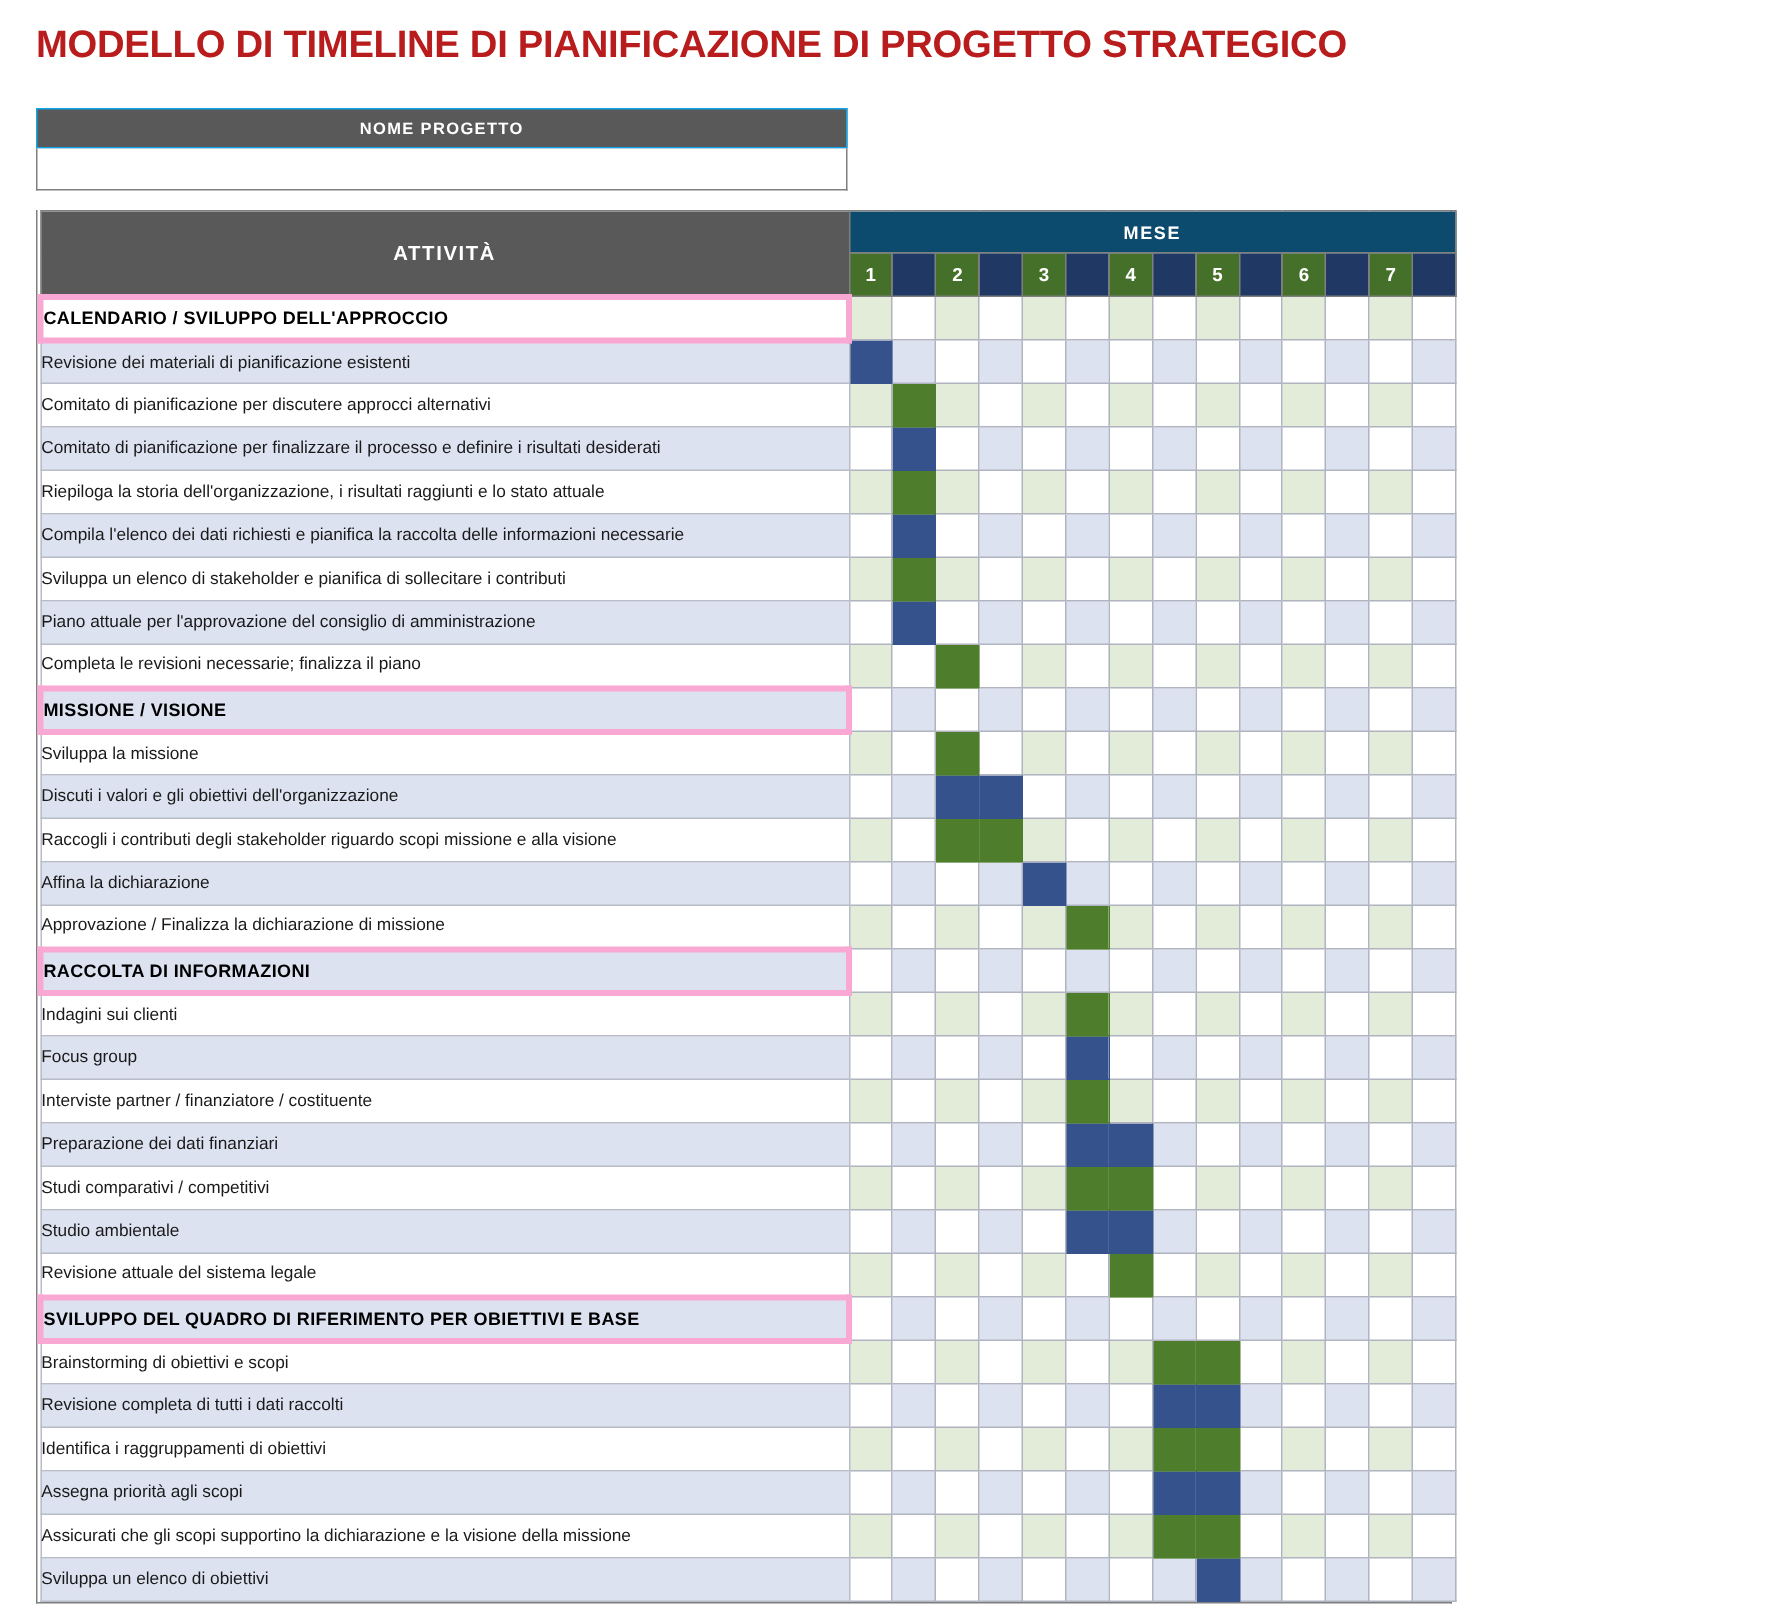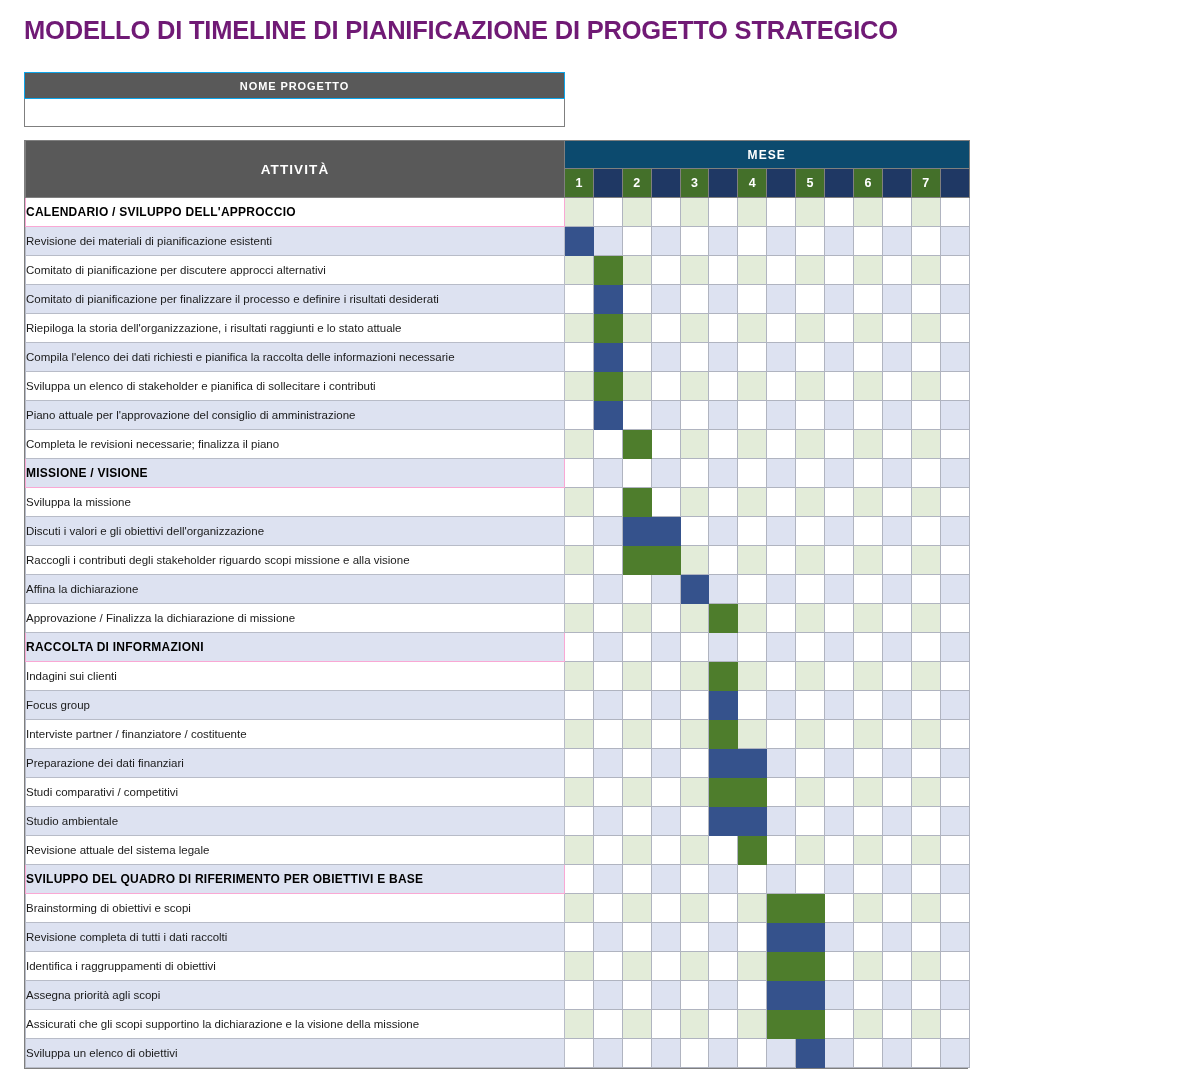--- a/index.html
+++ b/index.html
@@ -16,21 +16,21 @@
     overflow: hidden;
   }
 
   
   #title {
     position: absolute;
     left: 24px; top: 16px;
     font-size: 25.5px;
     font-weight: bold;
     letter-spacing: -0.2px;
-    color: #701a75;
+    color: #b91c1c;
     white-space: nowrap;
   }
 
   
   .infobox { position: absolute; }
   .infobox .hdr {
     background: #595959;
     color: #ffffff;
     font-size: 11px;
     font-weight: bold;
@@ -111,21 +111,21 @@
     white-space: nowrap;
   }
   .sec-label {
     font-size: 12px;
     font-weight: bold;
     color: #000000;
     letter-spacing: 0.25px;
     padding: 0 0 0 9px;
     height: 29px;
     vertical-align: middle;
-    border: 1px solid #f9a8d4;
+    border: 4px solid #f9a8d4;
     white-space: nowrap;
   }
   td.cell {
     height: 29px;
     border: 1px solid #b0b4c0;
   }
   
   tr.rowA .task-label, tr.rowA .sec-label { background: #ffffff; }
   tr.rowA td.cell.tint { background: #e3ecd9; }
   tr.rowA td.cell.plain { background: #ffffff; }

